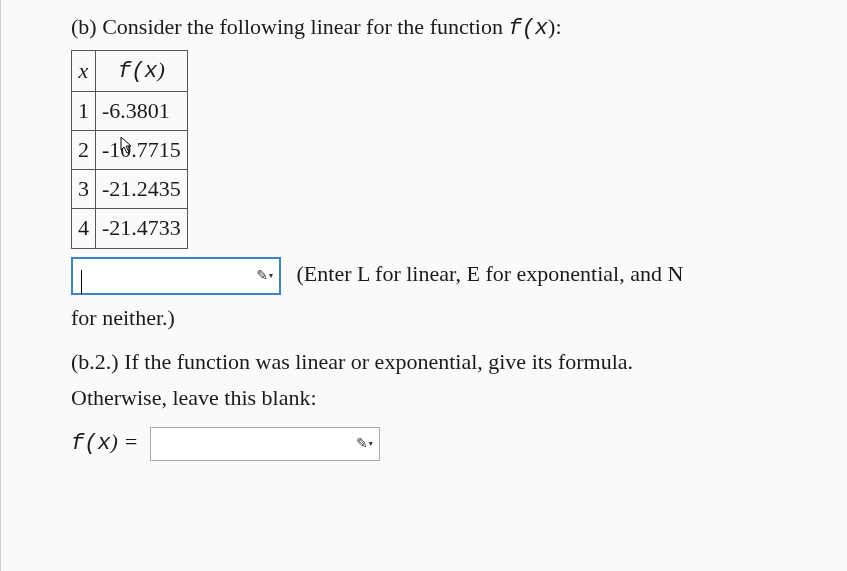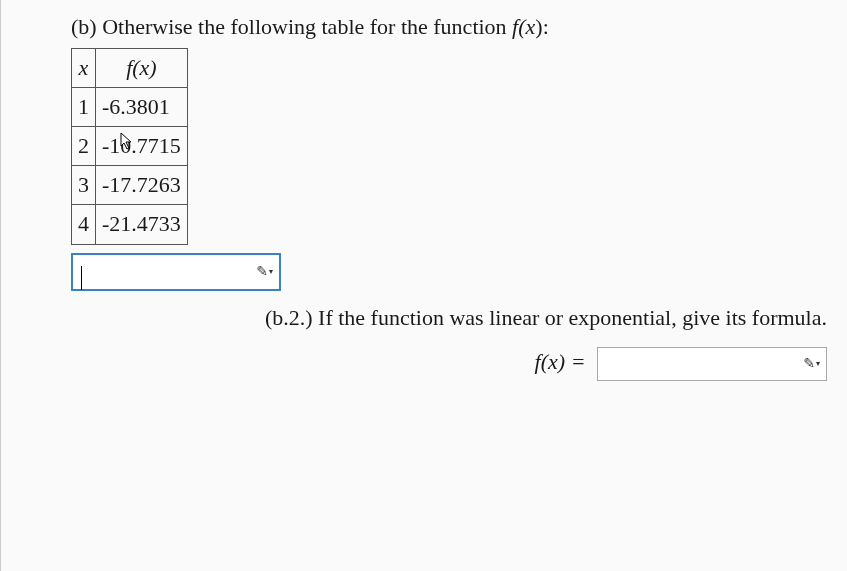--- a/index.html
+++ b/index.html
@@ -9,21 +9,21 @@
       color: #1a1a1a;
       background: #fafafa;
       width: 847px;
       height: 571px;
       padding: 10px 20px 10px 70px;
       line-height: 1.55;
       border-left: 1px solid #ccc;
       position: relative;
     }
     .prompt-line { margin-bottom: 4px; }
-    .math-i { font-style: italic; font-family: Liberation Serif, serif; margin-top: 40px; }
+    .math-i { font-style: italic; font-family: Liberation Mono, monospace; margin-top: 40px; }
     table.fx {
       border-collapse: collapse;
       margin: 2px 0 6px 0;
     }
     table.fx td, table.fx th {
       border: 1px solid #555;
       padding: 2px 6px;
       font-size: 22px;
       text-align: left;
       font-weight: normal;
@@ -72,29 +72,29 @@
       height: 34px;
       border: 1px solid #aaa;
       background: #fff;
       vertical-align: middle;
       position: relative;
       padding: 4px 8px;
     }
     .row { margin-top: 2px; }
     .hint { display: inline; }
     .b1 .hint-cont { margin-top: 6px; }
-    .b2 { margin-top: 10px; text-align: right; }
+    .b2 { margin-top: 10px; }
     .fx-label { font-style: italic; font-family: 'Times New Roman', serif; margin-right: 6px;}
   </style>
 </head>
 <body>
 
 <div class="prompt-line">
   <span>(b)</span>
-  <span>Otherwise the following table for the function</span>
+  <span>Consider the following linear for the function</span>
   <span class="math-i"><span>f(</span><span>x</span></span><span>):</span>
 </div>
 
 <table class="fx">
   <tbody>
       <tr>
     <th>x</th>
     <th><span class="math-i"><span>f(</span><span>x</span></span><span>)</span></th>
   </tr>
   <tr>
@@ -102,42 +102,49 @@
     <td>-6.3801</td>
   </tr>
   <tr>
     <td>2</td>
     <td><span class="cursor-glyph"><span>-1</span><span class="cursor-arrow"><svg width="16" height="18" viewBox="0 0 16 18">
                 <path d="M1 1 L1 14 L4 11 L7 17 L9 16 L6 10 L11 10 Z" fill="#fff" stroke="#000" stroke-width="1"></path>
               </svg></span></span><span>0.7715</span></td>
   </tr>
   <tr>
     <td>3</td>
-    <td>-17.7263</td>
+    <td>-21.2435</td>
   </tr>
   <tr>
     <td>4</td>
     <td>-21.4733</td>
   </tr>
 </tbody>
   </table>
 
 <div class="b1">
   <div class="row" style="margin-top:8px;">
     <span class="input-focused">
       <span class="caret"></span>
       <span class="pencil-icon">✎<span class="tri">▾</span></span>
     </span>
+    <span class="hint">(Enter L for linear, E for exponential, and N</span>
+  </div>
+  <div class="hint-cont">
+    <span>for neither.)</span>
   </div>
 </div>
 
 <div class="b2">
   <div class="row">
     <span>(b.2.)</span>
     <span>If the function was linear or exponential, give its formula.</span>
+  </div>
+  <div class="row">
+    <span>Otherwise, leave this blank:</span>
   </div>
   <div class="row" style="margin-top:10px;">
     <span class="fx-label"><span class="math-i"><span>f(</span><span>x</span></span><span>) =</span></span>
     <span class="input-plain">
       <span class="pencil-icon">✎<span class="tri">▾</span></span>
     </span>
   </div>
 </div>
 
 </body></html>

